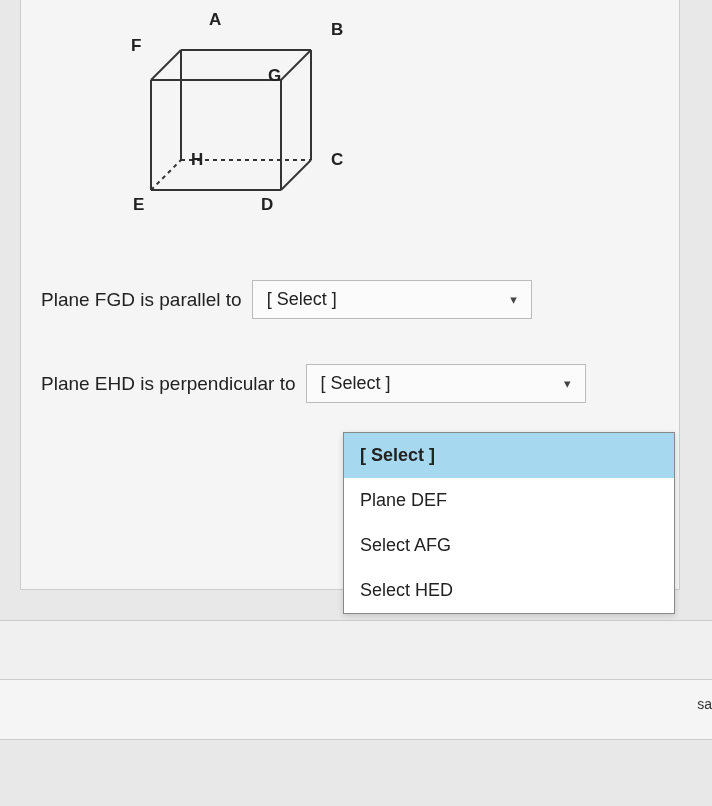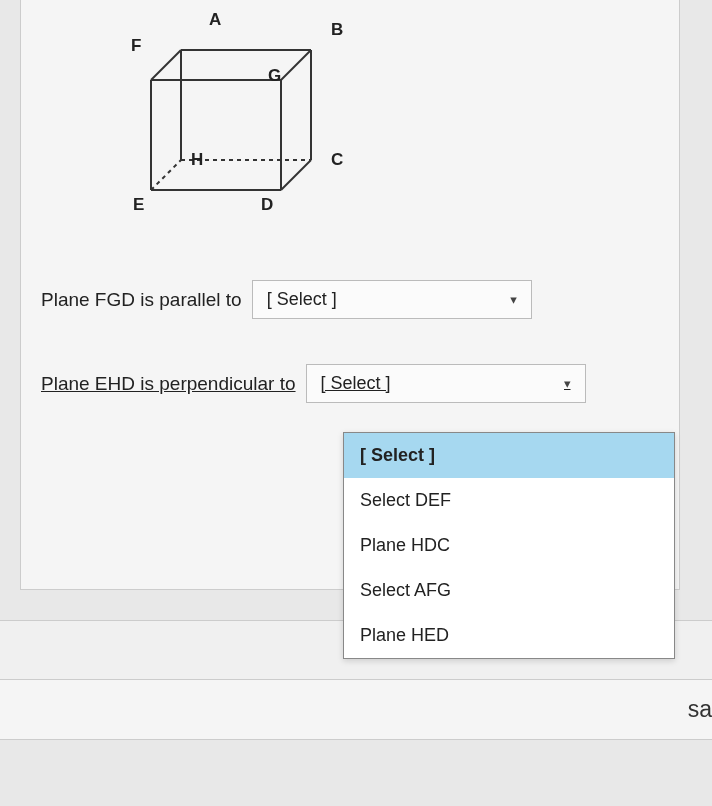--- a/index.html
+++ b/index.html
@@ -93,21 +93,21 @@
     top: 680px;
     width: 712px;
     height: 60px;
     background: #f5f5f5;
     border-bottom: 1px solid #ccc;
   }
   .sa-fragment {
     position: absolute;
     right: 0;
     top: 696px;
-    font-size: 23px;
+    font-size: 14px;
     color: #333;
   }
 </style>
 </head>
 <body>
 
 <div class="content-panel">
 
   <div class="cube-figure">
     <svg width="260" height="220" viewBox="0 0 260 220">
@@ -138,33 +138,32 @@
   </div>
 
   <div class="question-row">
     <span class="prompt-text">Plane FGD is parallel to</span>
     <div class="select-box small">
       <span>[ Select ]</span>
       <span class="chev">▾</span>
     </div>
   </div>
 
-  <div class="question-row" style="margin-top:45px;text-decoration:underline;">
+  <div class="question-row" style="margin-top:45px;">
     <span class="prompt-text">Plane EHD is perpendicular to</span>
     <div class="select-box">
       <span>[ Select ]</span>
       <span class="chev">▾</span>
     </div>
   </div>
 
 </div>
 
 <div class="dropdown">
   <div class="dropdown-item selected">[ Select ]</div>
-  <div class="dropdown-item">Select DEF</div>
-  <div class="dropdown-item">Plane HDC</div>
+  <div class="dropdown-item">Plane DEF</div>
   <div class="dropdown-item">Select AFG</div>
-  <div class="dropdown-item">Plane HED</div>
+  <div class="dropdown-item">Select HED</div>
 </div>
 
 <div class="bottom-band1"></div>
 <div class="bottom-band2"></div>
 <span class="sa-fragment">sa</span>
 
 </body></html>

